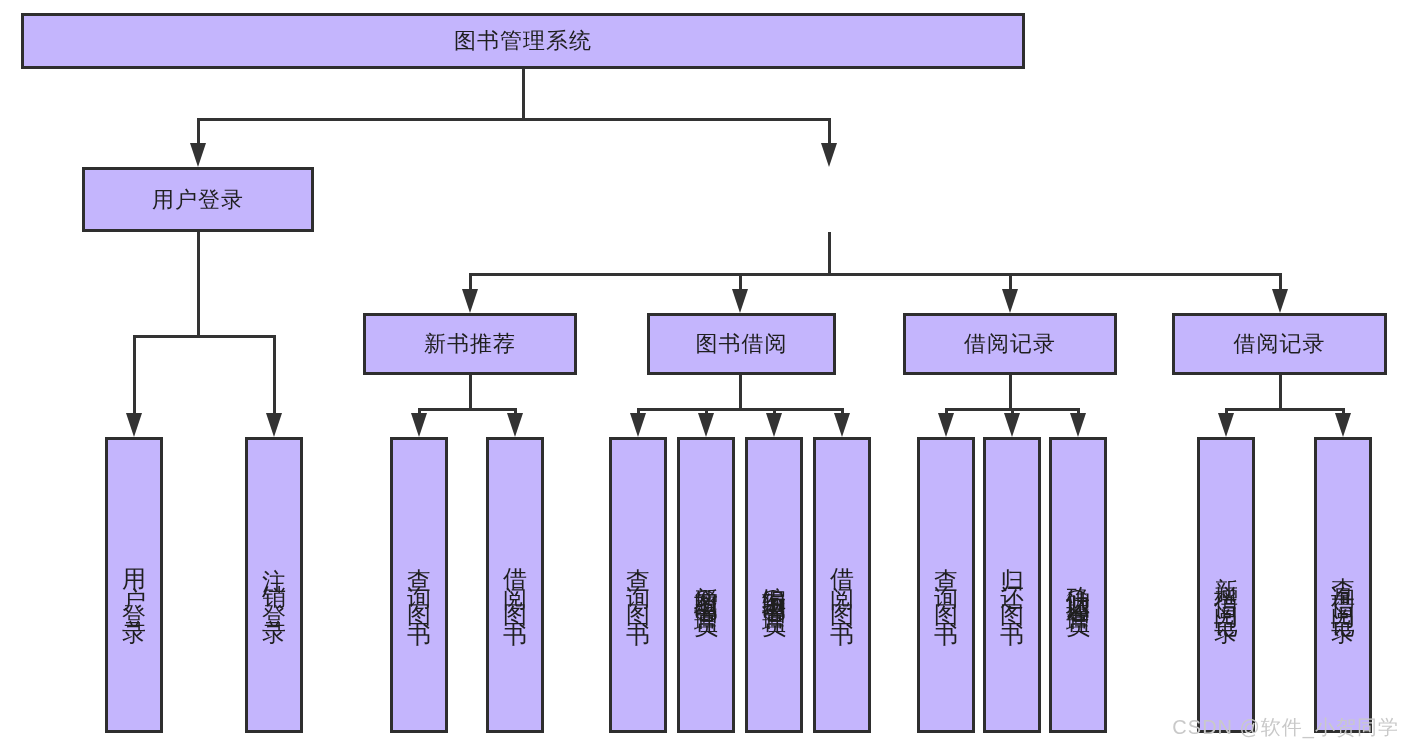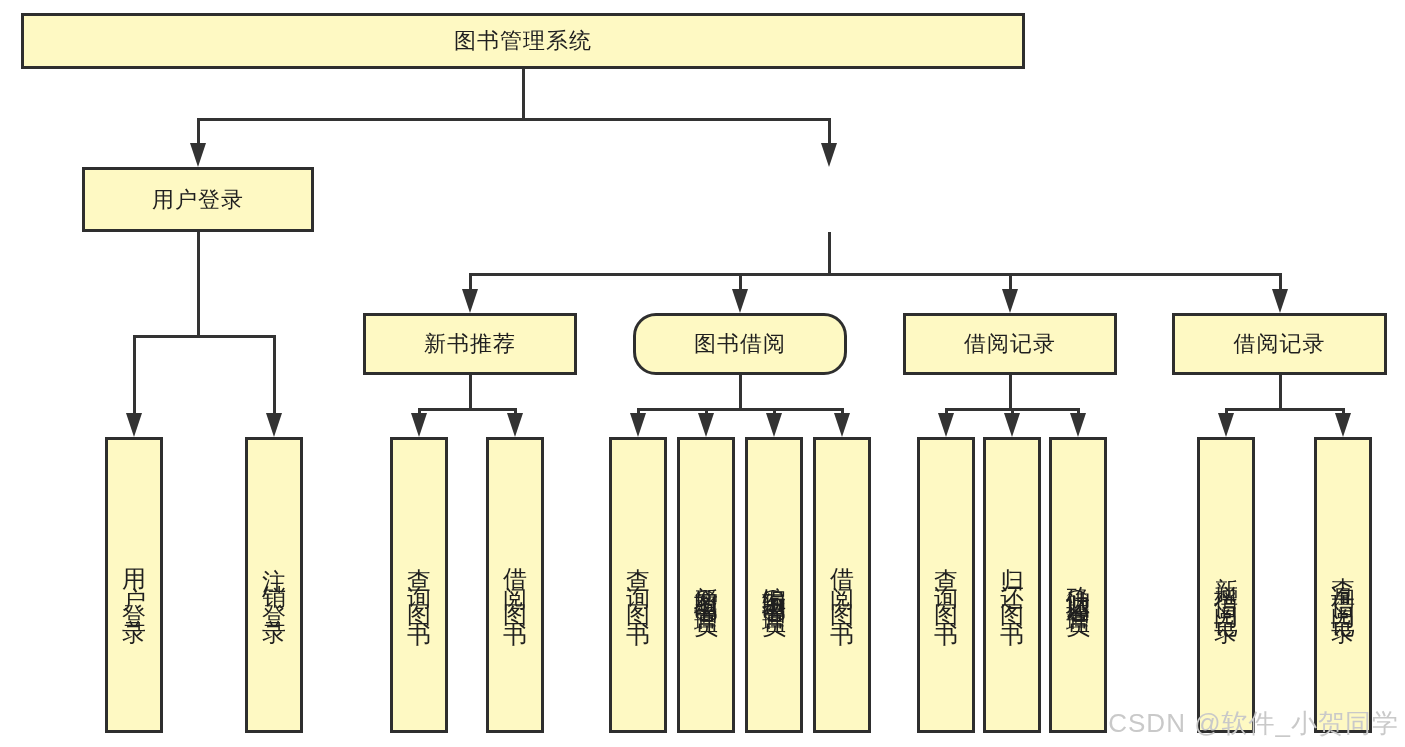--- a/index.html
+++ b/index.html
@@ -5,21 +5,21 @@
   html,body{margin:0;padding:0;background:#ffffff;}
   #canvas{
     position:relative;
     width:1405px;height:747px;
     background:#ffffff;
     font-family:"Liberation Sans","DejaVu Sans",sans-serif;
     overflow:hidden;
   }
   .box{
     position:absolute;
-    background:#fef9c3;
+    background:#c4b5fd;
     border:3px solid #2e2e2e;
     box-sizing:border-box;
     display:flex;
     align-items:center;
     justify-content:center;
     color:#1f1f1f;
   }
   .hlabel{font-size:22px;letter-spacing:1px;}
   .leaf{width:58px;top:437px;height:296px;}
   .vtext{
@@ -37,21 +37,21 @@
   .arrow{
     position:absolute;
     width:0;height:0;
     border-left:8px solid transparent;
     border-right:8px solid transparent;
     border-top:24px solid #333333;
   }
   #watermark{
     position:absolute;
     right:6px;bottom:6px;
-    font-size:26px;
+    font-size:20px;
     color:#c9c9c9;
     letter-spacing:1px;
   }
 </style>
 </head>
 <body>
 
 <div id="canvas">
 
   <div class="box" style="left:21px;top:13px;width:1004px;height:56px;">
@@ -83,21 +83,21 @@
   <div class="vline" style="left:1008.5px;top:273px;height:20px;"></div>
   <div class="vline" style="left:1278.5px;top:273px;height:20px;"></div>
   <div class="arrow" style="left:462px;top:289px;"></div>
   <div class="arrow" style="left:732px;top:289px;"></div>
   <div class="arrow" style="left:1002px;top:289px;"></div>
   <div class="arrow" style="left:1272px;top:289px;"></div>
 
   <div class="box" style="left:363px;top:313px;width:214px;height:62px;">
     <span class="hlabel">新书推荐</span>
   </div>
-  <div class="box" style="left:633px;top:313px;width:214px;height:62px;border-radius:23px;">
+  <div class="box" style="left:647px;top:313px;width:189px;height:62px;">
     <span class="hlabel">图书借阅</span>
   </div>
   <div class="box" style="left:903px;top:313px;width:214px;height:62px;">
     <span class="hlabel">借阅记录</span>
   </div>
   <div class="box" style="left:1172px;top:313px;width:215px;height:62px;">
     <span class="hlabel">借阅记录</span>
   </div>
 
   <div class="vline" style="left:468.5px;top:375px;height:33px;"></div>

